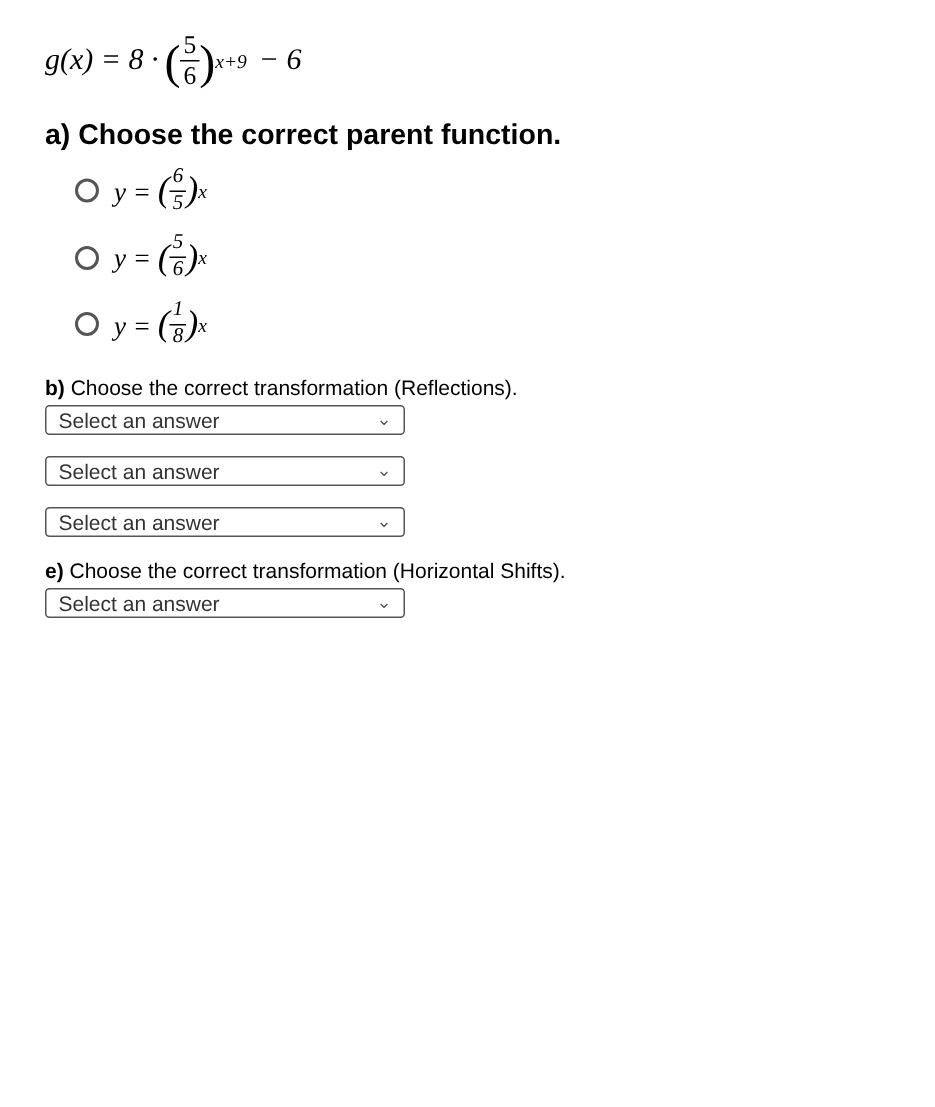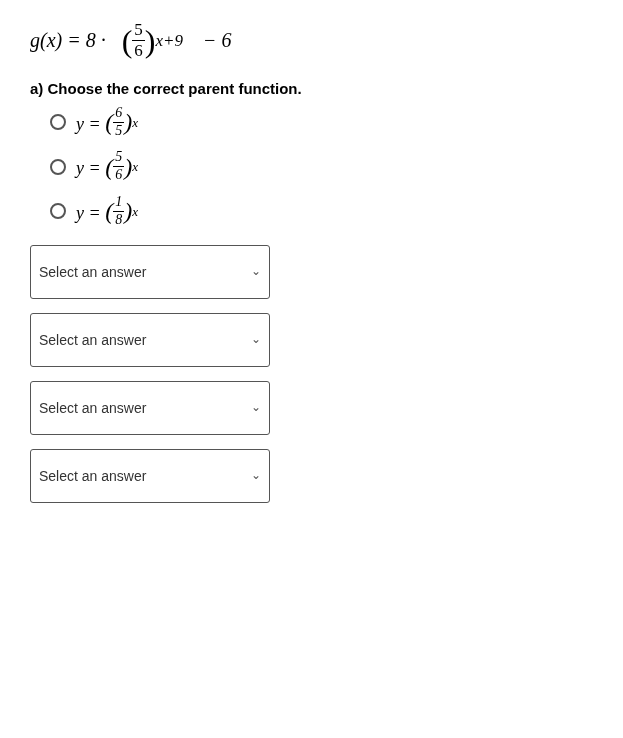--- a/index.html
+++ b/index.html
@@ -8,21 +8,21 @@
       font-family: 'Times New Roman', Times, serif;
       font-size: 16px;
       width: 623px;
       min-height: 738px;
       padding: 20px 30px;
       color: #000;
     }
     .section-label {
       font-family: Arial, sans-serif;
       font-weight: bold;
-      font-size: 15px;
+      font-size: 19px;
       margin-bottom: 8px;
       font-style: normal;
     }
     .radio-options {
       margin: 6px 0 16px 20px;
     }
     .radio-option {
       display: flex;
       align-items: center;
       margin-bottom: 10px;
@@ -51,21 +51,21 @@
       font-style: normal;
     }
     .dropdown-label .bold-letter {
       font-weight: bold;
     }
     .select-wrapper {
       display: inline-flex;
       align-items: center;
       border: 1.5px solid #555;
       border-radius: 3px;
-      padding: 18px 8px;
+      padding: 1px 8px;
       min-width: 240px;
       background: #fff;
       cursor: pointer;
     }
     .select-text {
       flex: 1;
       font-family: Arial, sans-serif;
       font-size: 14px;
       color: #333;
     }
@@ -104,39 +104,39 @@
     }
     .sup {
       vertical-align: super;
       font-size: 12px;
     }
     .main-equation {
       font-size: 20px;
       margin-bottom: 18px;
       display: flex;
       align-items: center;
-      gap: 16px;
+      gap: 4px;
       flex-wrap: wrap;
     }
     .main-equation .paren { font-size: 32px; }
     .main-equation .frac { font-size: 17px; }
   </style>
 </head>
 <body>
 
 <div class="main-equation">
   <span style="font-style:italic;">g(x) = 8 ·</span>
   <span class="paren-group">
     <span class="paren">(</span>
     <span class="frac">
       <span class="num">5</span>
       <span class="den">6</span>
     </span>
     <span class="paren">)</span>
-    <span class="sup" style="font-size:17px; font-style:italic;">x+9</span>
+    <span class="sup" style="font-size:13px; font-style:italic;">x+9</span>
   </span>
   <span style="font-style:italic; margin-left:4px;">− 6</span>
 </div>
 
 <div class="section-label">a) Choose the correct parent function.</div>
 
 <div class="radio-options">
 
   <div class="radio-option">
     <div class="radio-circle"></div>
@@ -182,38 +182,44 @@
           <span class="den">8</span>
         </span>
         <span class="paren" style="font-size:24px;">)</span>
         <span class="sup" style="font-size:13px;">x</span>
       </span>
     </span>
   </div>
 </div>
 
 <div class="dropdown-section">
-  <div class="select-wrapper">
-    <span class="select-text">Select an answer</span>
-    <span class="chevron-icon">⌄</span>
-  </div>
-</div>
-
-<div class="dropdown-section">
-  <div class="select-wrapper">
-    <span class="select-text">Select an answer</span>
-    <span class="chevron-icon">⌄</span>
-  </div>
-</div>
-
-<div class="dropdown-section">
-  <div class="select-wrapper">
-    <span class="select-text">Select an answer</span>
-    <span class="chevron-icon">⌄</span>
-  </div>
-</div>
-
-<div class="dropdown-section">
+  <div class="dropdown-label">
+    <span class="bold-letter">b)</span> Choose the correct transformation (Reflections).
+  </div>
+  <div class="select-wrapper">
+    <span class="select-text">Select an answer</span>
+    <span class="chevron-icon">⌄</span>
+  </div>
+</div>
+
+<div class="dropdown-section">
+  <div class="select-wrapper">
+    <span class="select-text">Select an answer</span>
+    <span class="chevron-icon">⌄</span>
+  </div>
+</div>
+
+<div class="dropdown-section">
+  <div class="select-wrapper">
+    <span class="select-text">Select an answer</span>
+    <span class="chevron-icon">⌄</span>
+  </div>
+</div>
+
+<div class="dropdown-section">
+  <div class="dropdown-label">
+    <span class="bold-letter">e)</span> Choose the correct transformation (Horizontal Shifts).
+  </div>
   <div class="select-wrapper">
     <span class="select-text">Select an answer</span>
     <span class="chevron-icon">⌄</span>
   </div>
 </div>
 
 </body></html>

